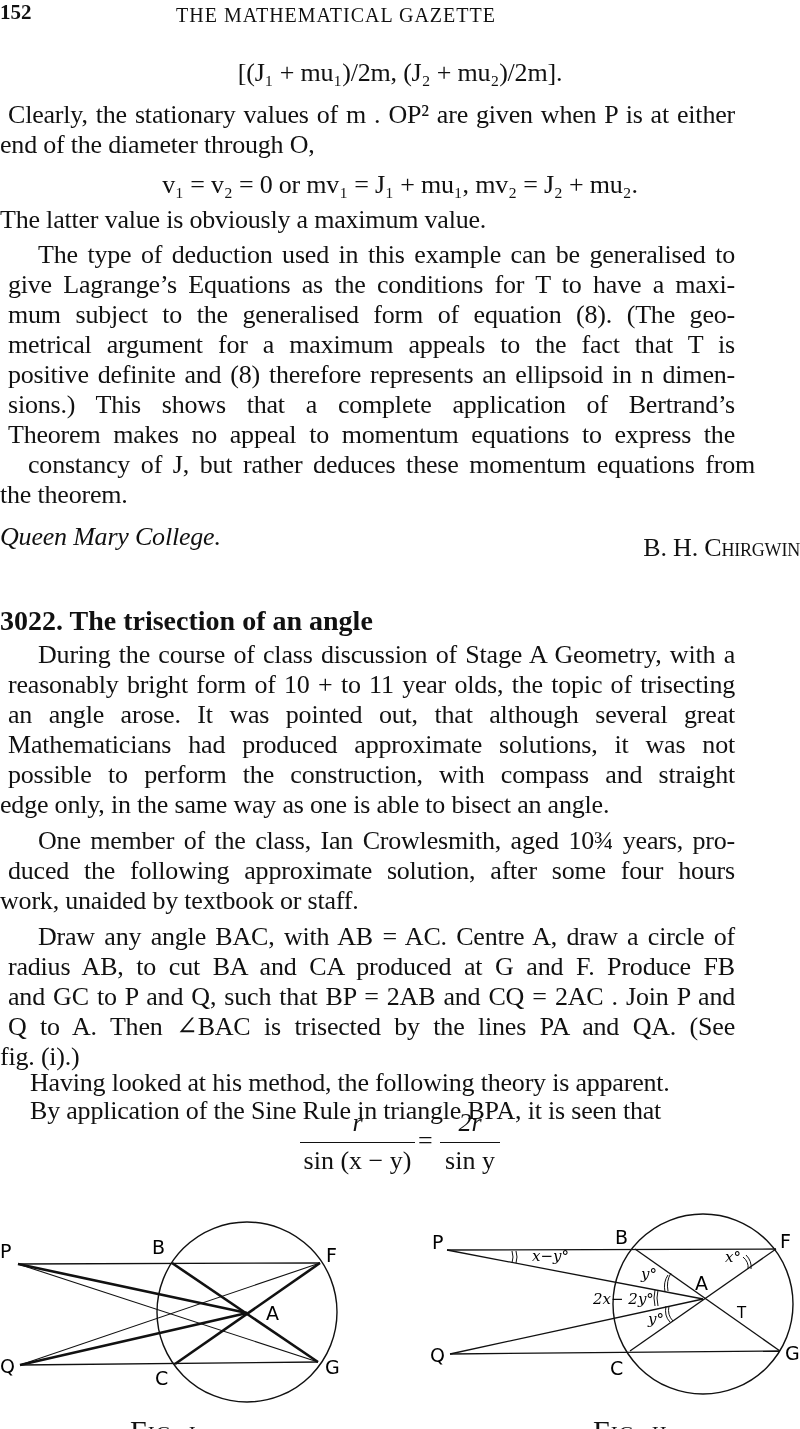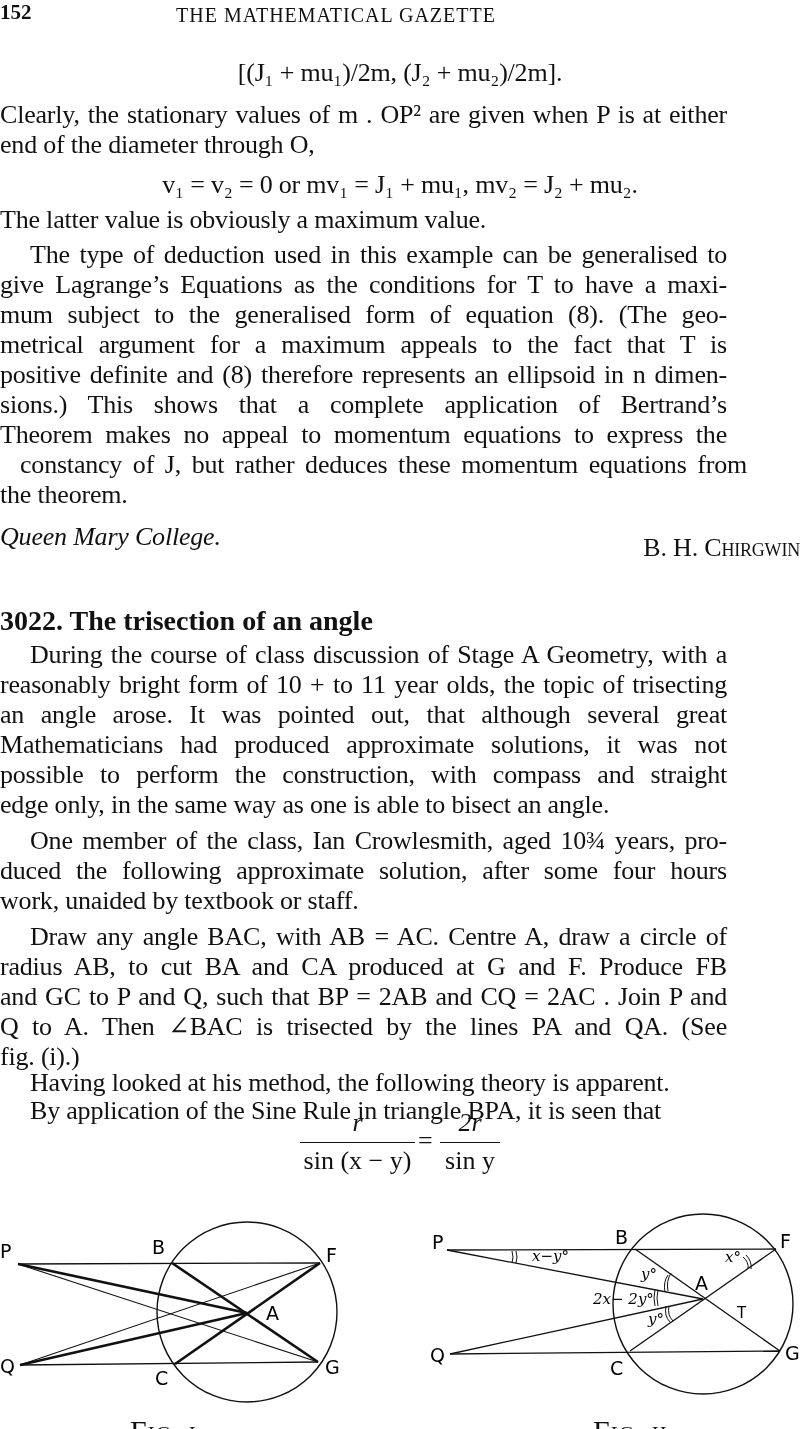--- a/index.html
+++ b/index.html
@@ -1,20 +1,20 @@
 <!DOCTYPE html>
 <html><head>
 <meta charset="utf-8">
 <style>
   html, body { margin: 0; padding: 0; background: #ffffff; }
   body { width: 800px; height: 1429px; position: relative; overflow: hidden;
          font-family: "DejaVu Serif", "Liberation Serif", serif; color: #111; }
   .line { position: absolute; left: 0; white-space: nowrap; font-size: 26px; line-height: 30px;
           font-family: "Liberation Serif", "DejaVu Serif", serif; letter-spacing: -0.2px; }
-  .just { width: 727px; text-align: justify; text-align-last: justify; }
+  .just { width: 727px; text-align: justify; text-align-last: justify; margin-left: 8px; }
   .indent { padding-left: 30px; box-sizing: border-box; }
   .center { width: 800px; text-align: center; }
   .sc { font-variant: small-caps; margin-top: 11px; }
   .pnum { position: absolute; left: 0; top: 0; font-size: 21px; font-weight: bold; font-family: "Liberation Serif", serif; }
   .running { position: absolute; top: 4px; left: 0; width: 672px; text-align: center; font-size: 20px; letter-spacing: 1px; font-family: "Liberation Serif", serif; }
   .heading { position: absolute; left: 0; top: 605px; font-size: 28px; font-weight: bold; font-family: "Liberation Serif", serif; }
   .frac { position: absolute; top: 1108px; left: 300px; width: 210px; height: 80px; font-family: "Liberation Serif", serif; font-size: 26px; }
   .fig-cap { position: absolute; font-size: 30px; font-family: "Liberation Serif", serif; letter-spacing: 1px; }
   svg { position: absolute; left: 0; top: 0; }
   .lbl { font-family: "DejaVu Sans", "Liberation Sans", sans-serif; font-size: 19px; }

